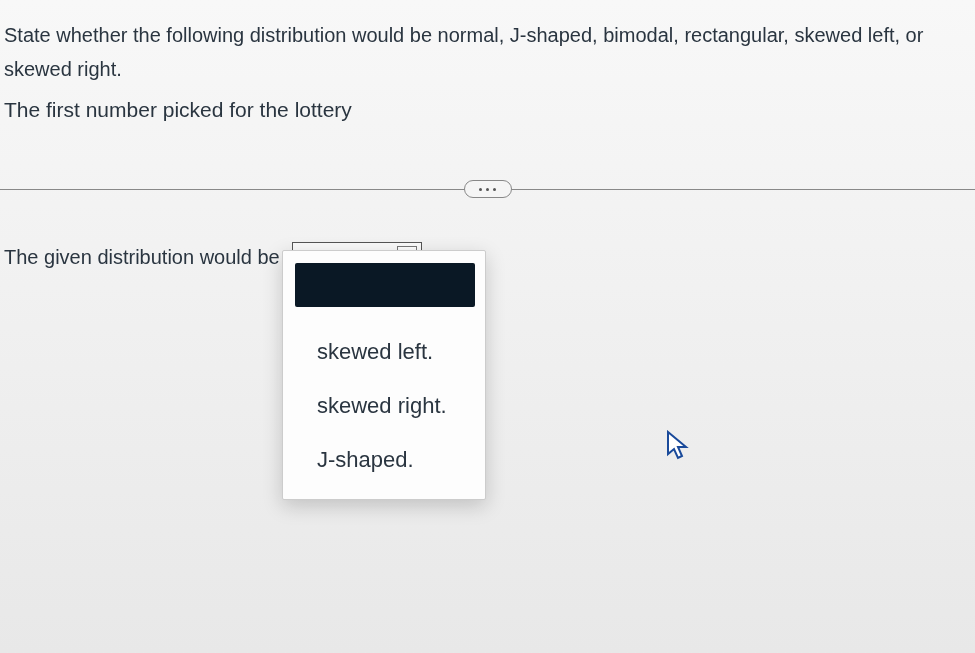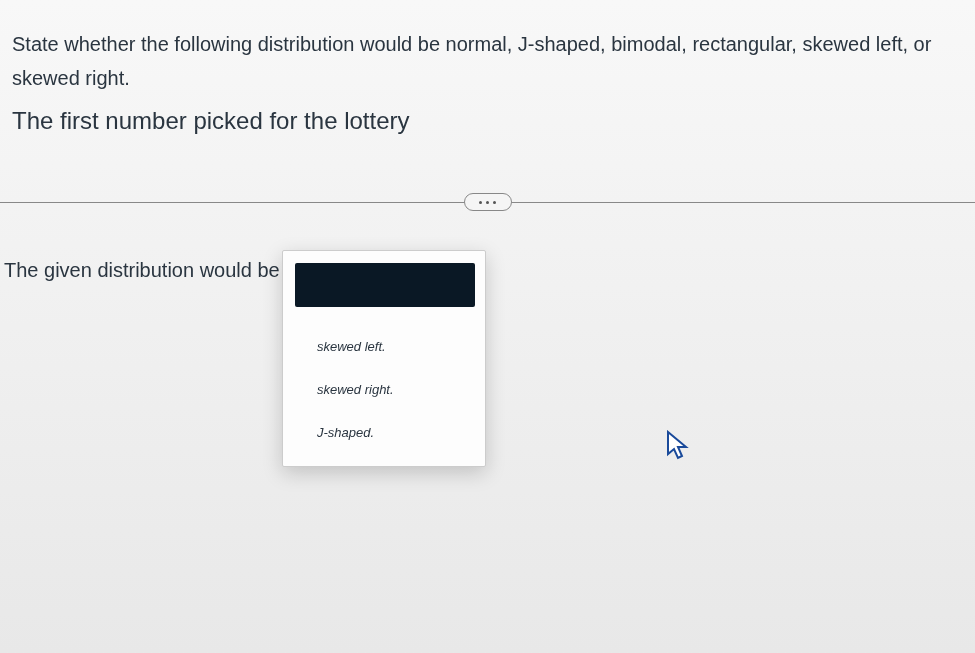--- a/index.html
+++ b/index.html
@@ -16,31 +16,30 @@
       position: relative;
     }
     .content-area {
       background: linear-gradient(180deg, #f8f8f8 0%, #f0f0f0 50%, #e8e8e8 100%);
       width: 100%;
       height: 100%;
       padding: 0;
       position: relative;
     }
     .question-block {
-      padding: 27px 0 0 0;
-      margin-left: 8px;
+      padding: 18px 0 0 0;
     }
     .question-text {
       font-size: 20px;
       color: #2a3540;
       line-height: 1.7;
       padding: 0 4px;
     }
     .question-line2 {
-      font-size: 24px;
+      font-size: 21px;
       color: #2a3540;
       margin-top: 12px;
       padding: 0 4px;
     }
     .divider-container {
       position: relative;
       margin-top: 58px;
       height: 20px;
     }
     .divider-line {
@@ -118,24 +117,23 @@
     }
     .dropdown-selected {
       width: 180px;
       height: 44px;
       background: #0a1825;
       border-radius: 2px;
       margin-bottom: 18px;
     }
     .dropdown-item {
       padding: 14px 10px 14px 22px;
-      font-size: 13px;
+      font-size: 22px;
       color: #2a3540;
       cursor: pointer;
-      font-style: italic;
     }
     .cursor {
       position: absolute;
       top: 430px;
       left: 666px;
       pointer-events: none;
     }
   </style>
 </head>
 <body>

